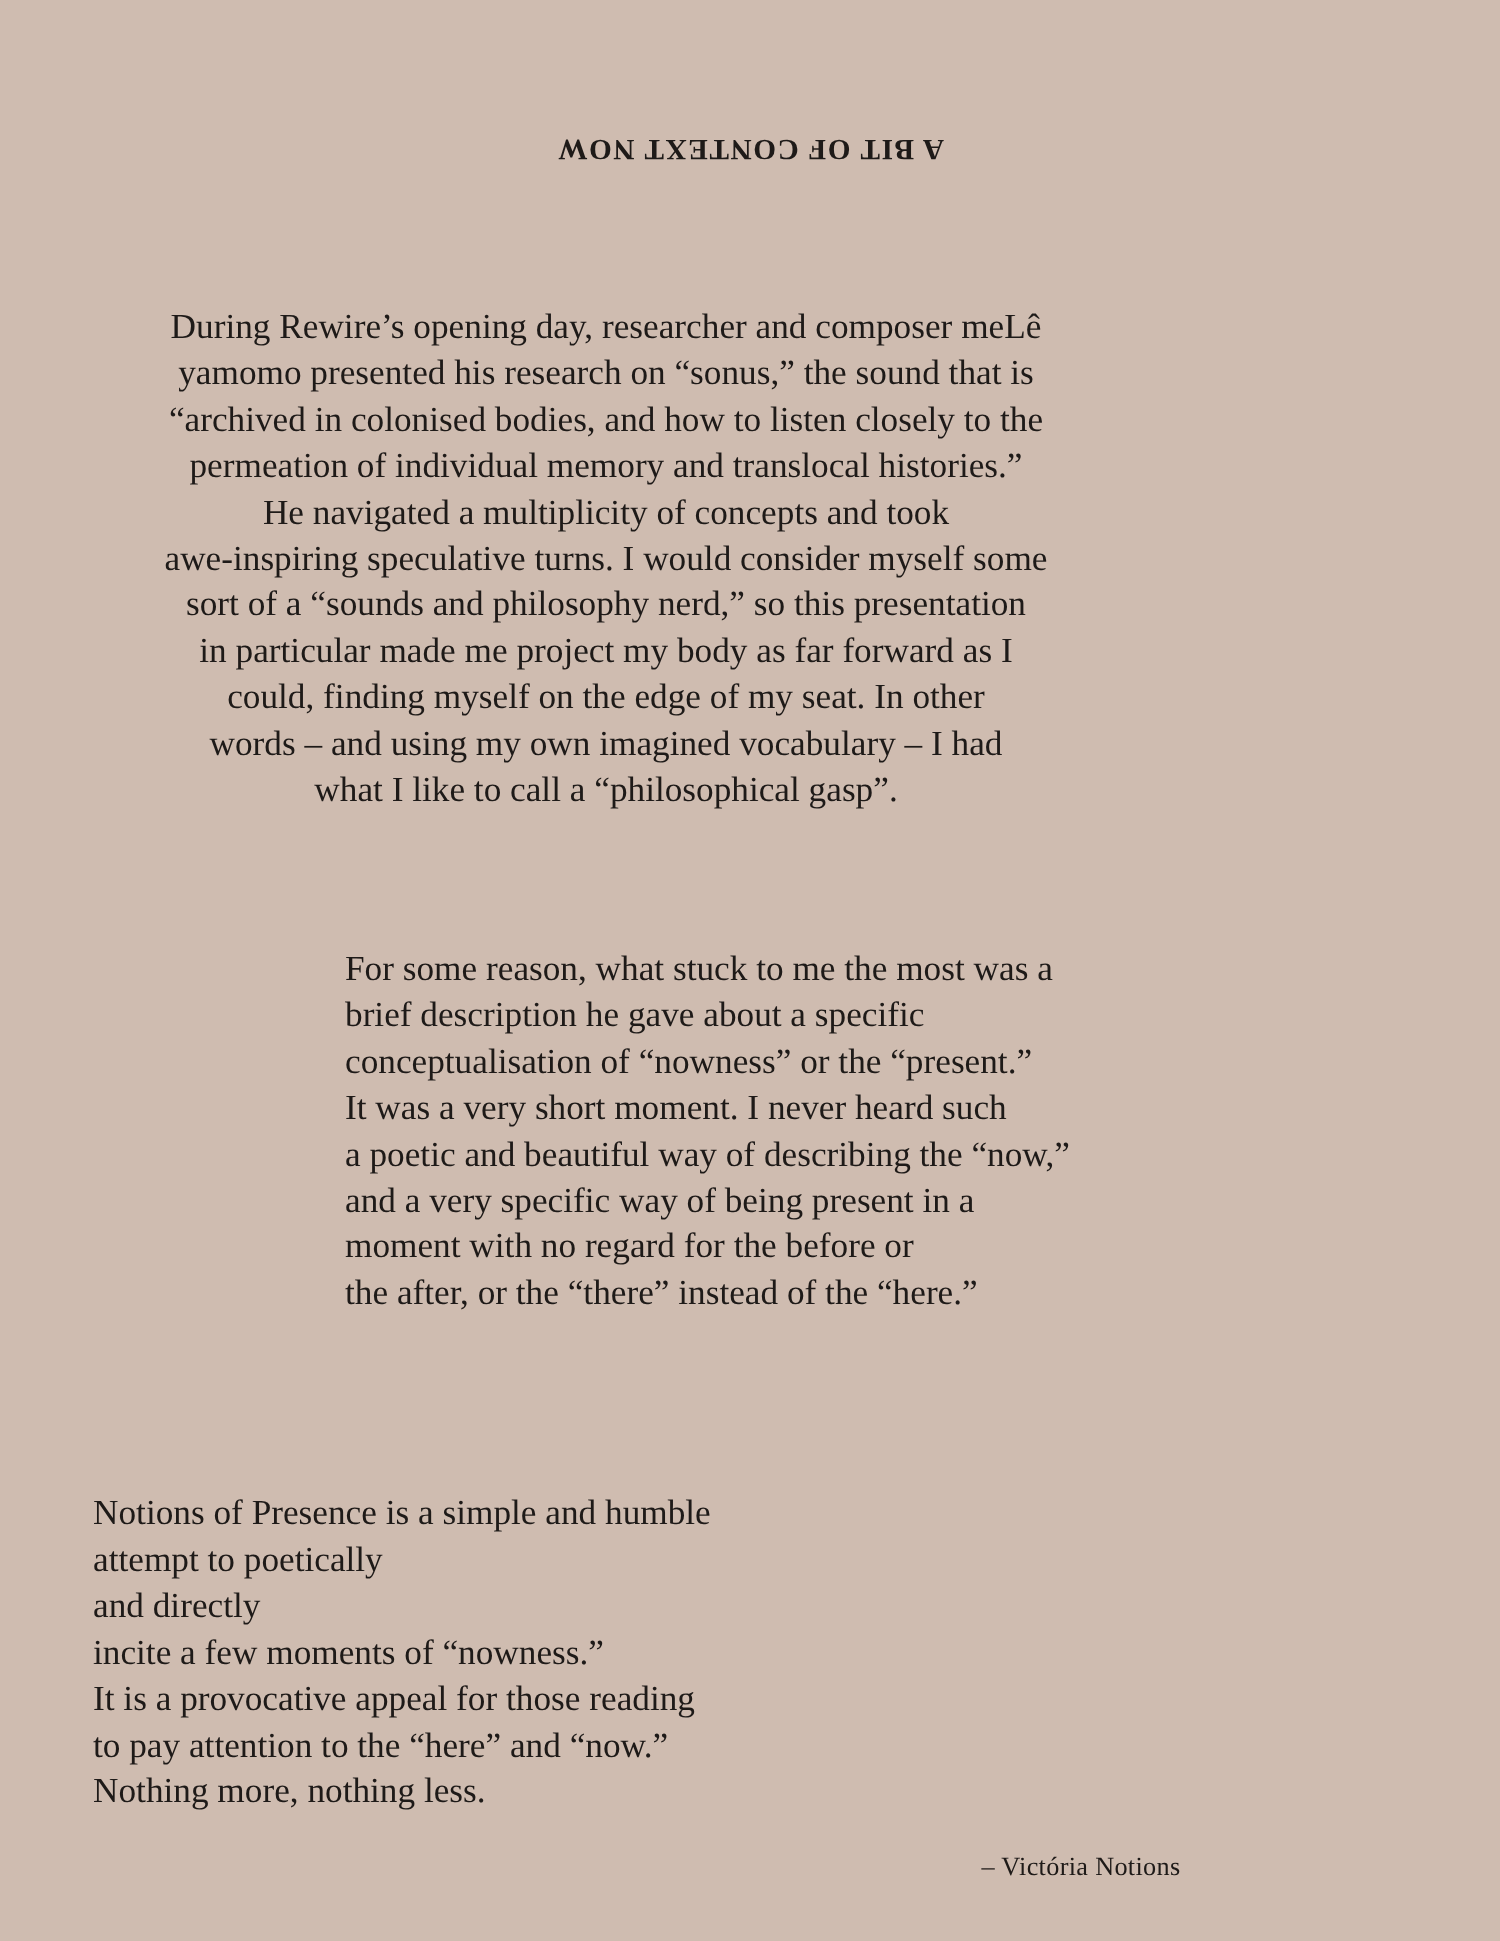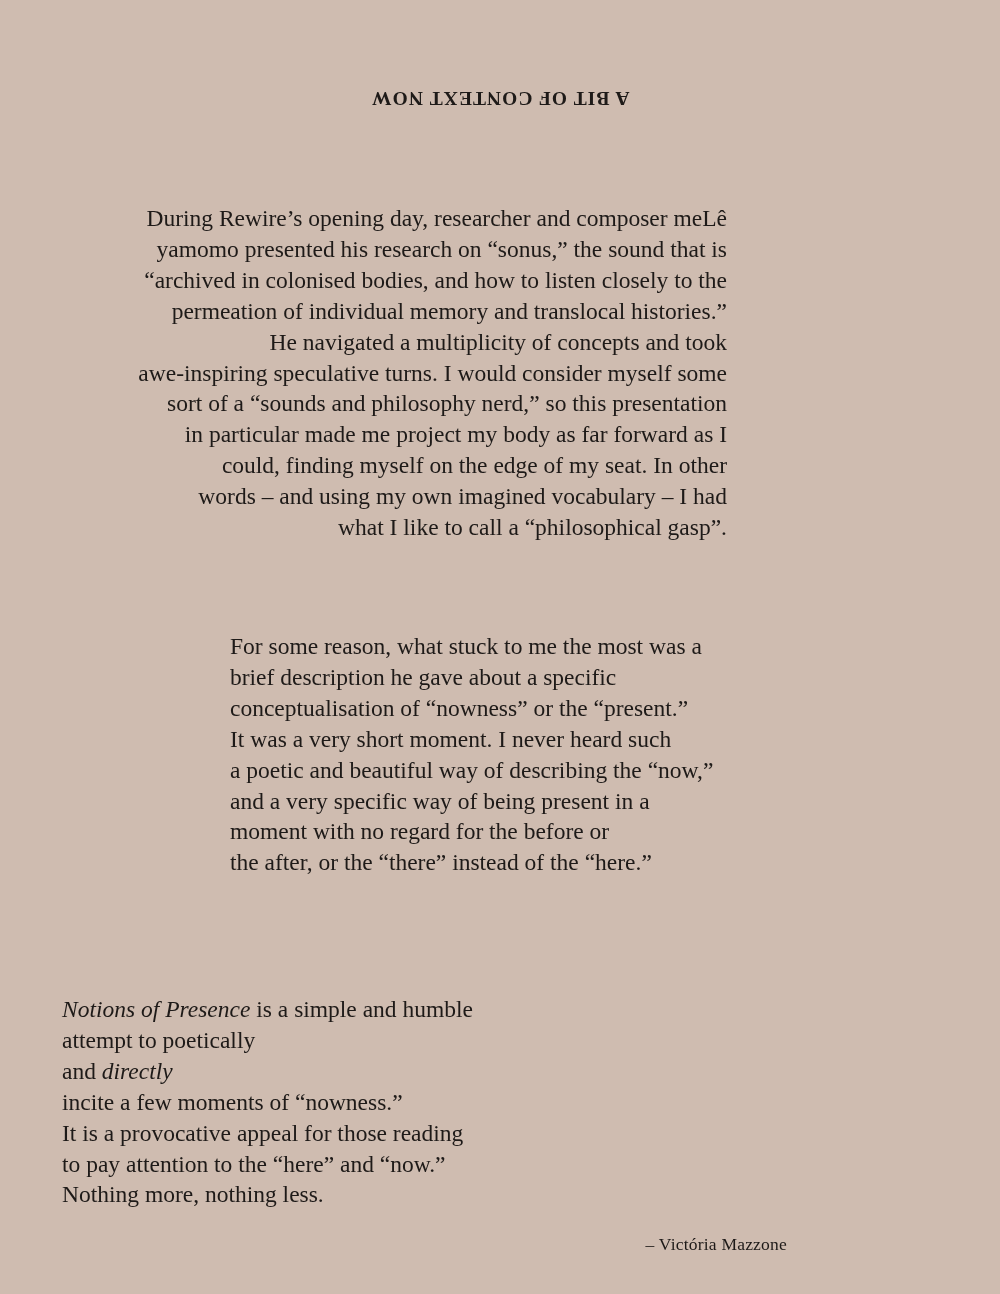--- a/index.html
+++ b/index.html
@@ -47,40 +47,40 @@
     position: absolute;
     font-size: 23.5px;
     line-height: 30.9px;
     color: #1e1a18;
     white-space: pre-wrap;
   }
   .para .ln { display: block; }
 
   #para-intro {
     top: 203px;
-    left: 47px;
+    left: 64px;
     width: 680px;
-    text-align: right;
+    text-align: center;
   }
 
   #para-reflection {
     top: 631px;
     left: 230px;
     width: 740px;
     text-align: left;
   }
 
   #para-statement {
     top: 994px;
     left: 62px;
     width: 620px;
     text-align: left;
   }
 
-  .it { font-style: italic; }
+  .it { }
 
   
   .signature {
     position: absolute;
     top: 1233px;
     left: 0;
     width: 787px;
     text-align: right;
     font-size: 17.5px;
     line-height: 22px;
@@ -96,15 +96,15 @@
   <div class="title-wrap">
     <div class="title">A BIT OF CONTEXT NOW</div>
   </div>
 
   <div class="para" id="para-intro"><span class="ln">During Rewire’s opening day, researcher and composer meLê</span><span class="ln">yamomo presented his research on “sonus,” the sound that is</span><span class="ln">“archived in colonised bodies, and how to listen closely to the</span><span class="ln">permeation of individual memory and translocal histories.”</span><span class="ln">He navigated a multiplicity of concepts and took</span><span class="ln">awe-inspiring speculative turns. I would consider myself some</span><span class="ln">sort of a “sounds and philosophy nerd,” so this presentation</span><span class="ln">in particular made me project my body as far forward as I</span><span class="ln">could, finding myself on the edge of my seat. In other</span><span class="ln">words – and using my own imagined vocabulary – I had</span><span class="ln">what I like to call a “philosophical gasp”.</span></div>
 
   <div class="para" id="para-reflection"><span class="ln">For some reason, what stuck to me the most was a</span><span class="ln">brief description he gave about a specific</span><span class="ln">conceptualisation of “nowness” or the “present.”</span><span class="ln">It was a very short moment. I never heard such</span><span class="ln">a poetic and beautiful way of describing the “now,”</span><span class="ln">and a very specific way of being present in a</span><span class="ln">moment with no regard for the before or</span><span class="ln">the after, or the “there” instead of the “here.”</span></div>
 
   <div class="para" id="para-statement"><span class="ln"><span class="it">Notions of Presence</span><span> is a simple and humble</span></span><span class="ln"><span>attempt to poetically</span></span><span class="ln"><span>and </span><span class="it">directly</span></span><span class="ln"><span>incite a few moments of “nowness.”</span></span><span class="ln"><span>It is a provocative appeal for those reading</span></span><span class="ln"><span>to pay attention to the “here” and “now.”</span></span><span class="ln"><span>Nothing more, nothing less.</span></span></div>
 
-  <div class="signature">– Victória Mazzone</div>
+  <div class="signature">– Victória Notions</div>
 
 </div>
 
 </body></html>

